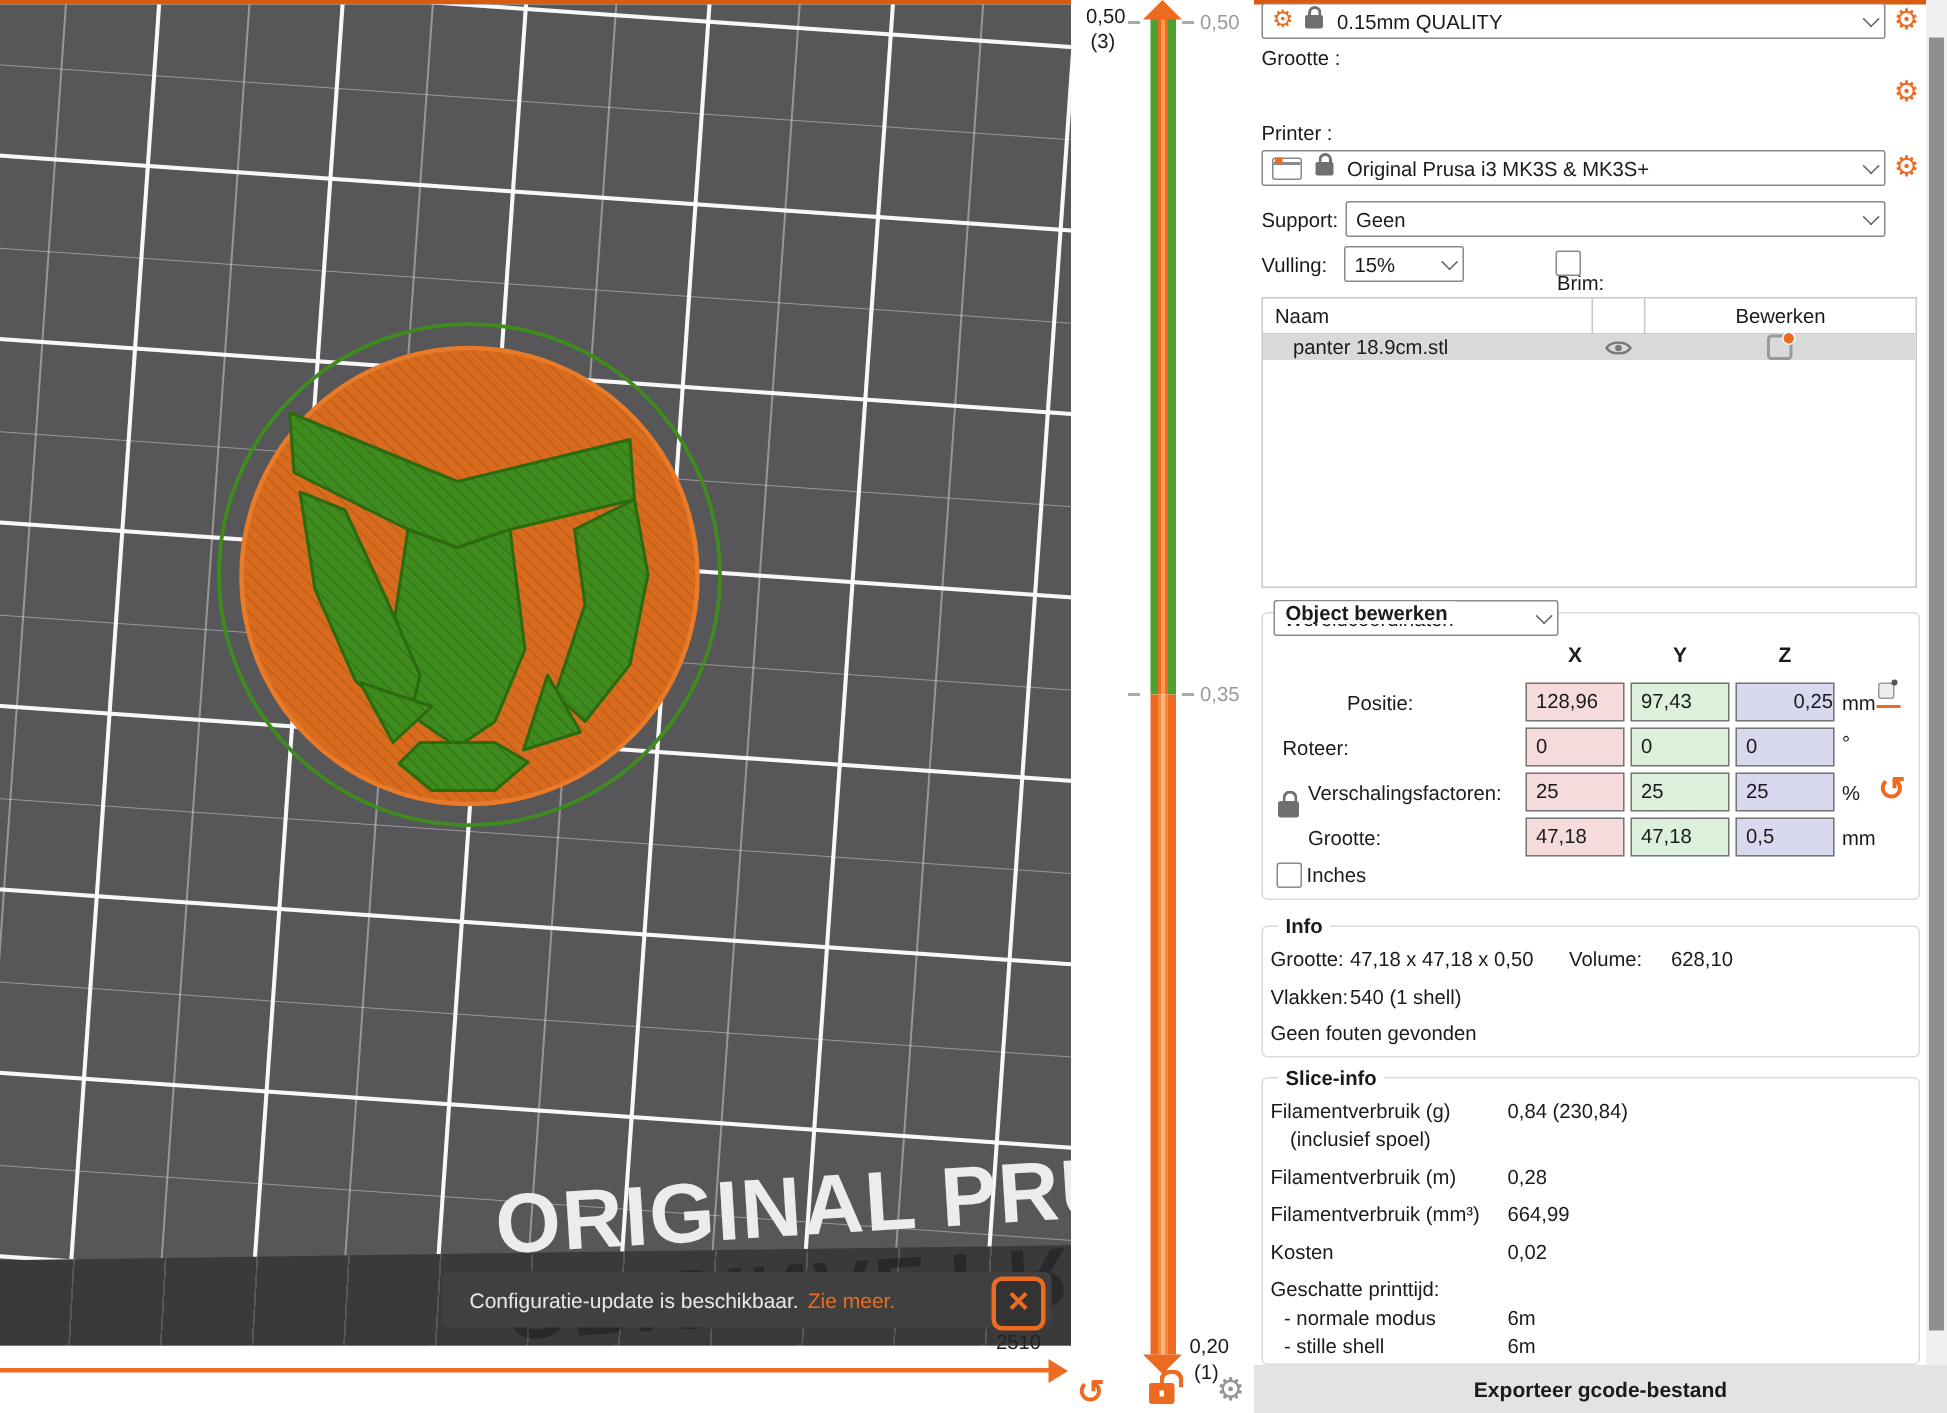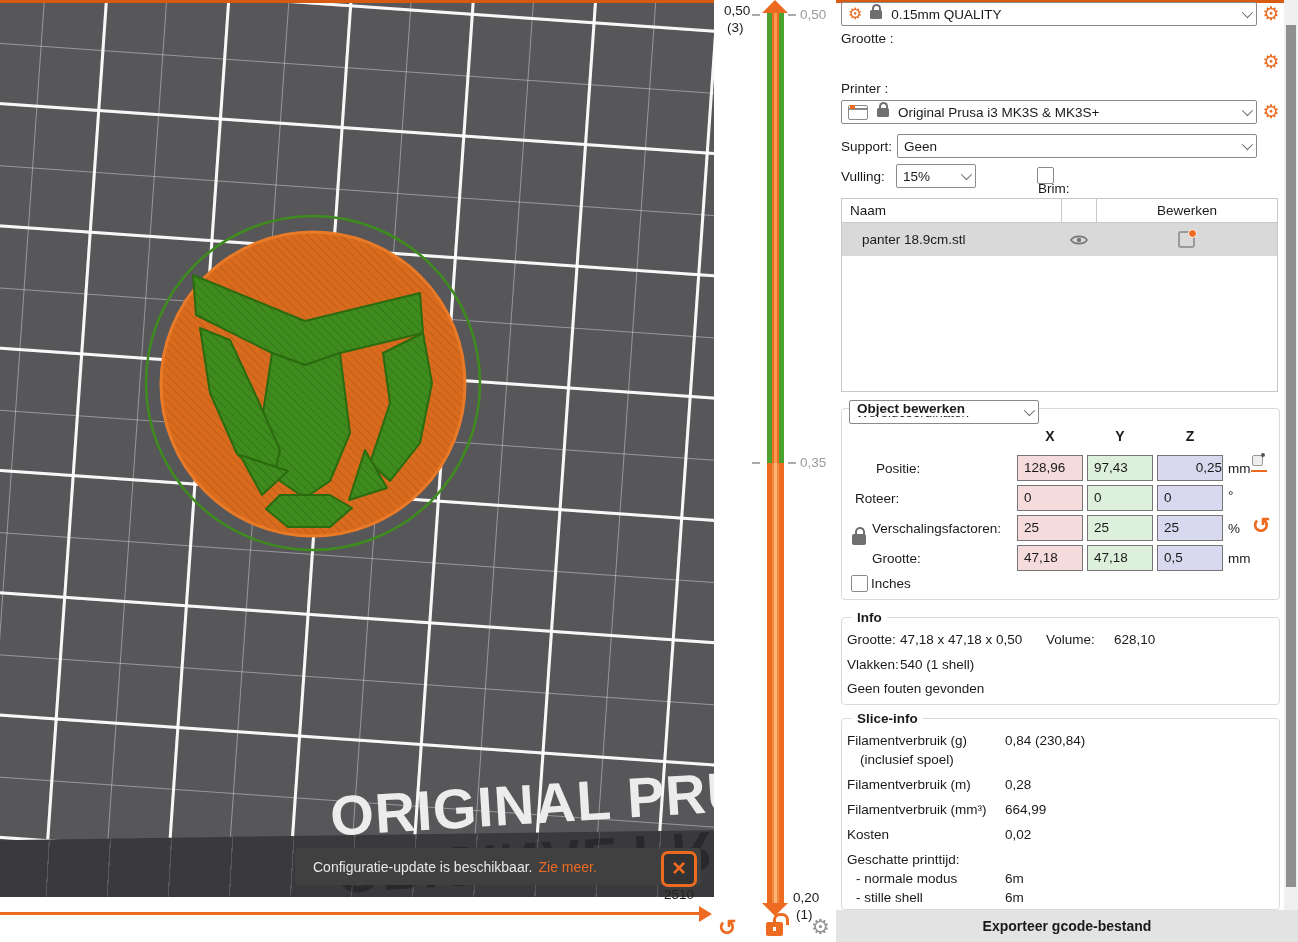--- a/index.html
+++ b/index.html
@@ -68,21 +68,21 @@
   .printer-ic::before{content:"";position:absolute;left:0;top:2.5px;width:100%;height:1.5px;background:#8a8a8a;}
   .printer-ic::after{content:"";position:absolute;left:1px;top:-1px;width:5px;height:4px;background:#ED6B21;}
   .checkbox{position:absolute;width:15px;height:15px;border:1px solid #8a8a8a;border-radius:2px;background:#fff;cursor:pointer;}
 
   
   #objtable{left:841px;top:198px;width:437px;height:194px;border:1px solid #c8c8c8;background:#fff;box-sizing:border-box;}
   #objtable .hdr{display:flex;height:23px;border-bottom:1px solid #c8c8c8;align-items:center;font-size:13.5px;}
   #objtable .c1{width:219px;padding-left:8px;box-sizing:border-box;}
   #objtable .c2{width:35px;border-left:1px solid #c8c8c8;height:100%;display:flex;align-items:center;justify-content:center;box-sizing:border-box;}
   #objtable .c3{flex:1;border-left:1px solid #c8c8c8;height:100%;display:flex;align-items:center;justify-content:center;box-sizing:border-box;}
-  #objtable .row{display:flex;height:33px;background:#d9d9d9;align-items:center;font-size:13.5px;cursor:pointer;}
+  #objtable .row{display:flex;height:17px;background:#d9d9d9;align-items:center;font-size:13.5px;cursor:pointer;}
   #objtable .row .c1{padding-left:20px;}
   .eye-ic svg{display:block;}
   .edit-ic{position:relative;width:13px;height:13px;border:2px solid #999;border-radius:3px;cursor:pointer;}
   .edit-ic::after{content:"";position:absolute;right:-4px;top:-4px;width:7px;height:7px;background:#ED6B21;border:1.5px solid #fff;border-radius:50%;}
 
   
   .fieldset{position:absolute;border:1px solid #dadada;border-radius:4px;background:#fff;}
   .fs-title{position:absolute;background:#fff;padding:0 5px;font-weight:bold;font-size:13.5px;z-index:2;}
 
   .numfield{position:absolute;width:66px;height:26px;border:1px solid #767676;box-sizing:border-box;font-size:13.5px;line-height:24px;padding-left:6px;cursor:text;}
@@ -235,21 +235,21 @@
   <div class="fieldset" style="left:841px;top:408px;width:437px;height:190px;"></div>
 
   <div class="combo" style="left:849px;top:400px;width:190px;">
     <span class="txt">Wereldcoördinaten</span>
     <span class="caret"></span>
   </div>
   <div class="axis-h" style="left:1017px;top:428px;">X</div>
   <div class="axis-h" style="left:1087px;top:428px;">Y</div>
   <div class="axis-h" style="left:1157px;top:428px;">Z</div>
 
-  <div class="kv-label" style="left:876px;top:461px;">Positie:</div>
+  <div class="kv-label" style="left:898px;top:461px;">Positie:</div>
   <div class="numfield fx" style="left:1017px;top:455px;">128,96</div>
   <div class="numfield fy" style="left:1087px;top:455px;">97,43</div>
   <div class="numfield fz" style="left:1157px;top:455px;text-align:right;">0,25</div>
   <div class="unit" style="left:1228px;top:461px;">mm</div>
   <div class="drop-ic" style="left:1251px;top:455px;">
     <span class="sq"></span>
       <span class="dot"></span>
       <span class="base"></span>
   </div>
 

